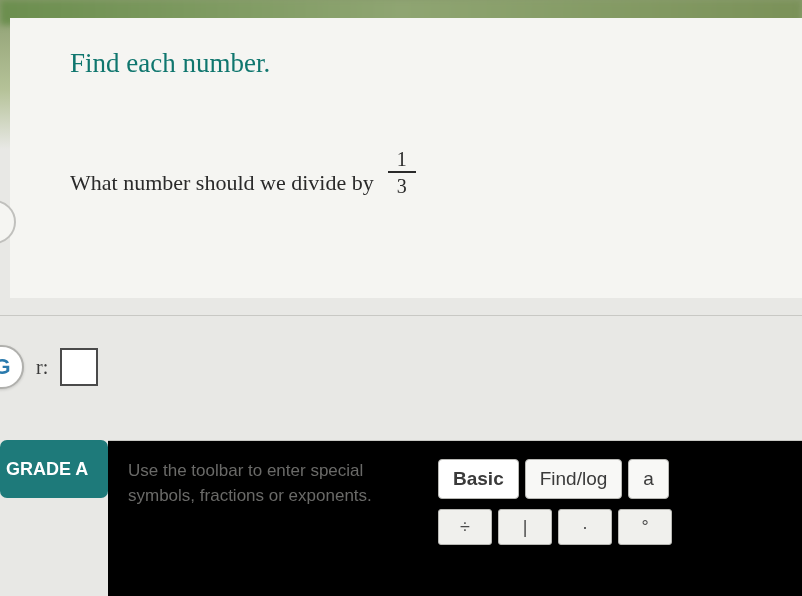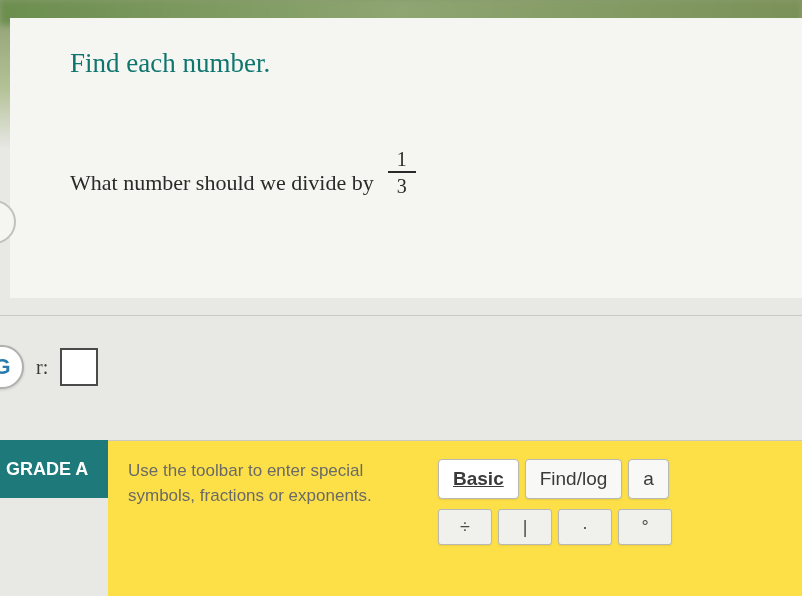--- a/index.html
+++ b/index.html
@@ -103,24 +103,25 @@
       color: #fff;
       font-family: Arial, sans-serif;
       font-weight: bold;
       font-size: 18px;
       padding: 20px 10px 20px 6px;
       height: 58px;
       display: flex;
       align-items: center;
       white-space: nowrap;
       width: 108px;
+      border-radius: 7px;
     }
     .toolbar-area {
       flex: 1;
-      background: #fde047;
+      background: #000000;
       border-top: 1px solid #c8c8c4;
       padding: 18px 20px;
       display: flex;
       gap: 30px;
     }
     .toolbar-hint {
       font-family: Arial, sans-serif;
       font-size: 17px;
       color: #6a6a68;
       line-height: 1.45;
@@ -140,21 +141,20 @@
       border-radius: 4px;
       padding: 8px 14px;
       font-family: Arial, sans-serif;
       font-size: 19px;
       color: #3a3a3a;
       box-shadow: 0 1px 2px rgba(0,0,0,0.1);
     }
     .tab.active {
       font-weight: bold;
       background: #fff;
-      text-decoration: underline;
     }
     .key-row {
       display: flex;
       gap: 6px;
     }
     .key {
       background: #f0f0ed;
       border: 1px solid #b8b8b4;
       border-radius: 3px;
       width: 54px; height: 36px;

